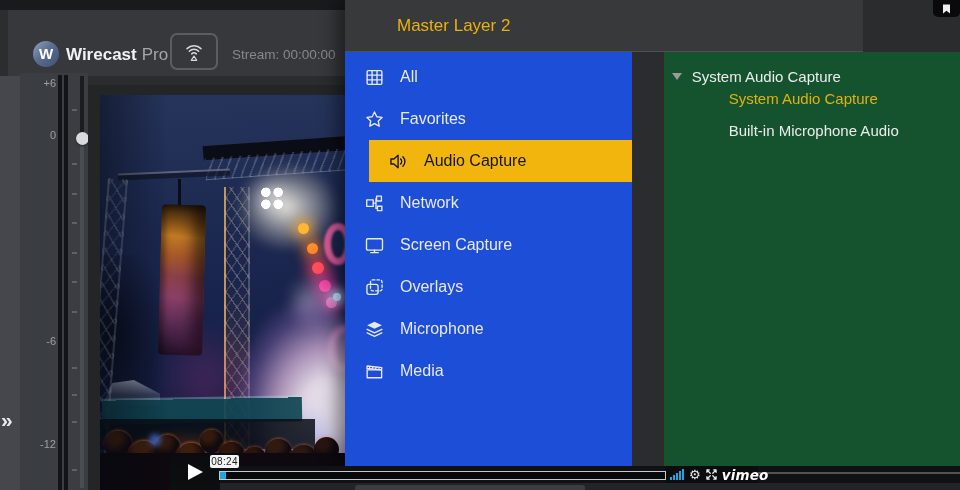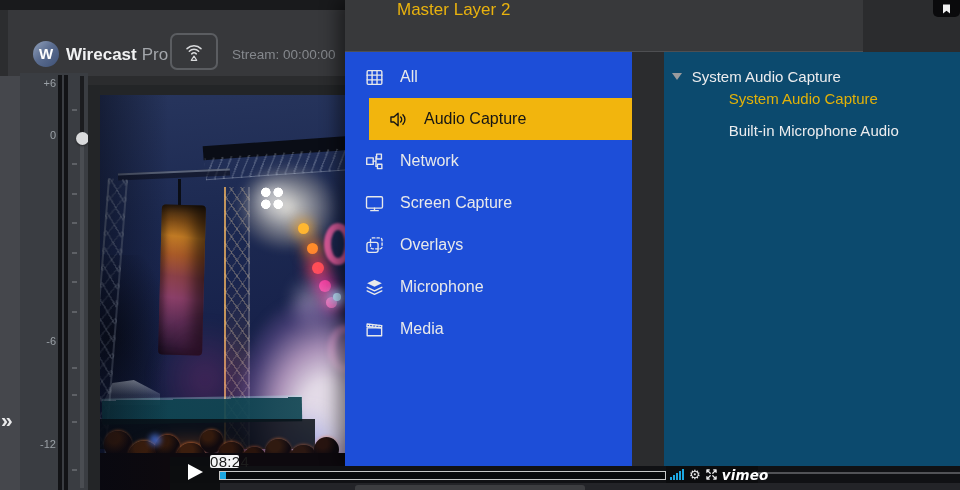--- a/index.html
+++ b/index.html
@@ -35,25 +35,25 @@
            background:#d9dadc; box-shadow:0 1px 2px rgba(0,0,0,.5); cursor:pointer; }
 
   
   .vframe { left:88px; top:85px; width:257px; height:405px; background:#232527; }
   #video { left:100px; top:95px; width:245px; height:395px; overflow:hidden; background:#141d42; }
   #video > div { position:absolute; }
 
   
   .panel { left:345px; top:0; width:615px; height:466px; box-shadow:-8px 0 16px rgba(0,0,0,.45); }
   .panel-header { position:absolute; left:0; top:0; width:518px; height:52px; background:#38393b;
-                  border-bottom:1px solid #4e4f52; display:flex; }
+                  border-bottom:1px solid #4e4f52; display:flex; align-items:center; }
   .panel-title { margin-left:52px; font-size:17px; font-weight:500; color:#e9b20e; }
   .panel-body { position:absolute; left:0; top:52px; width:615px; height:414px; display:flex; }
   .menu-col { width:324px; height:100%; background:#1d4ed8; padding-top:4px; }
-  .tree-col { width:335px; height:100%; background:#0c4a6e;margin-left:32px; }
+  .tree-col { width:335px; height:100%; background:#14532d;margin-left:32px; }
 
   .menu-item { height:42px; display:flex; align-items:center; padding-left:18px; gap:15px;
                color:#e8e9ea; font-size:16px; cursor:pointer; }
   .menu-item.selected { background:#f2b50d; color:#151515;margin-left:24px; }
   .mi-icon { width:22px; height:22px; display:flex; align-items:center; justify-content:center; }
   .mi-icon svg { width:21px; height:21px; stroke:currentColor; fill:none;
                  stroke-width:1.3; stroke-linejoin:round; stroke-linecap:round; }
 
   .tree { padding:13px 0 0 8px; color:#ececee; }
   .tg-header { height:22px; display:flex; align-items:center; gap:10px; font-size:15px; cursor:pointer; }
@@ -68,21 +68,21 @@
 
   
   .ctrlband { left:170px; top:466px; width:790px; height:17px; background:#101114; }
   .bottomstrip { left:170px; top:483px; width:790px; height:7px; background:#232428; }
   .peek { left:355px; top:485px; width:230px; height:5px; background:#3c3d40; border-radius:3px 3px 0 0; }
   .playzone { left:170px; top:457px; width:50px; height:33px; background:rgba(12,13,15,.93); cursor:pointer; }
   .playtri { position:absolute; left:18px; top:7px; width:0; height:0;
              border-left:15px solid #fff; border-top:8.5px solid transparent;
              border-bottom:8.5px solid transparent; }
   .timetip { left:210px; top:455px; width:29px; height:13px; background:#f4f4f5; color:#1c1c1c;
-             font-size:15px; line-height:13px; text-align:center; border-radius:2px; letter-spacing:.3px; }
+             font-size:10px; line-height:13px; text-align:center; border-radius:2px; letter-spacing:.3px; }
   .progress { left:219px; top:471px; width:447px; height:9px; border:1px solid rgba(235,235,235,.85);
               background:rgba(8,9,11,.92); cursor:pointer; }
   .played { position:absolute; left:0; top:0; width:5.5px; height:100%; background:#1ca7e2; }
   .rightcluster { left:666px; top:466px; width:92px; height:17px; background:#0b0c0e;
                   display:flex; align-items:center; gap:5px; padding-left:4px; }
   .vol { display:flex; align-items:flex-end; gap:1px; cursor:pointer; }
   .vol i { display:block; width:2px; background:#1ca7e2; }
   .gear { color:#e9e9ea; font-size:13px; line-height:13px; cursor:pointer;
           font-family:"DejaVu Sans",sans-serif; }
   .fsicon svg { width:11px; height:11px; stroke:#ededee; stroke-width:1.4; fill:none; stroke-linecap:round; }
@@ -206,20 +206,28 @@
                 <rect x="3" y="3.5" width="14" height="13" rx="1"></rect>
                 <line x1="7.7" y1="3.5" x2="7.7" y2="16.5"></line>
                 <line x1="12.4" y1="3.5" x2="12.4" y2="16.5"></line>
                 <line x1="3" y1="7.8" x2="17" y2="7.8"></line>
                 <line x1="3" y1="12.2" x2="17" y2="12.2"></line>
               </svg>
           </span>
           <span class="mi-label">All</span>
         </div>
 
+        <div class="menu-item">
+          <span class="mi-icon">
+            <svg viewBox="0 0 20 20">
+                <path d="M10 2.8 L12.2 7.4 17.2 8 13.6 11.4 14.5 16.4 10 14 5.5 16.4 6.4 11.4 2.8 8 7.8 7.4 Z"></path>
+              </svg>
+          </span>
+          <span class="mi-label">Favorites</span>
+        </div>
 
 
         <div class="menu-item selected">
           <span class="mi-icon">
             <svg viewBox="0 0 20 20">
                 <path d="M2.8 7.6 H5.6 L9.6 4 V16 L5.6 12.4 H2.8 Z"></path>
                 <path d="M12 7.6 a3.4 3.4 0 0 1 0 4.8"></path>
                 <path d="M14.2 5.4 a6.5 6.5 0 0 1 0 9.2"></path>
               </svg>
           </span>

